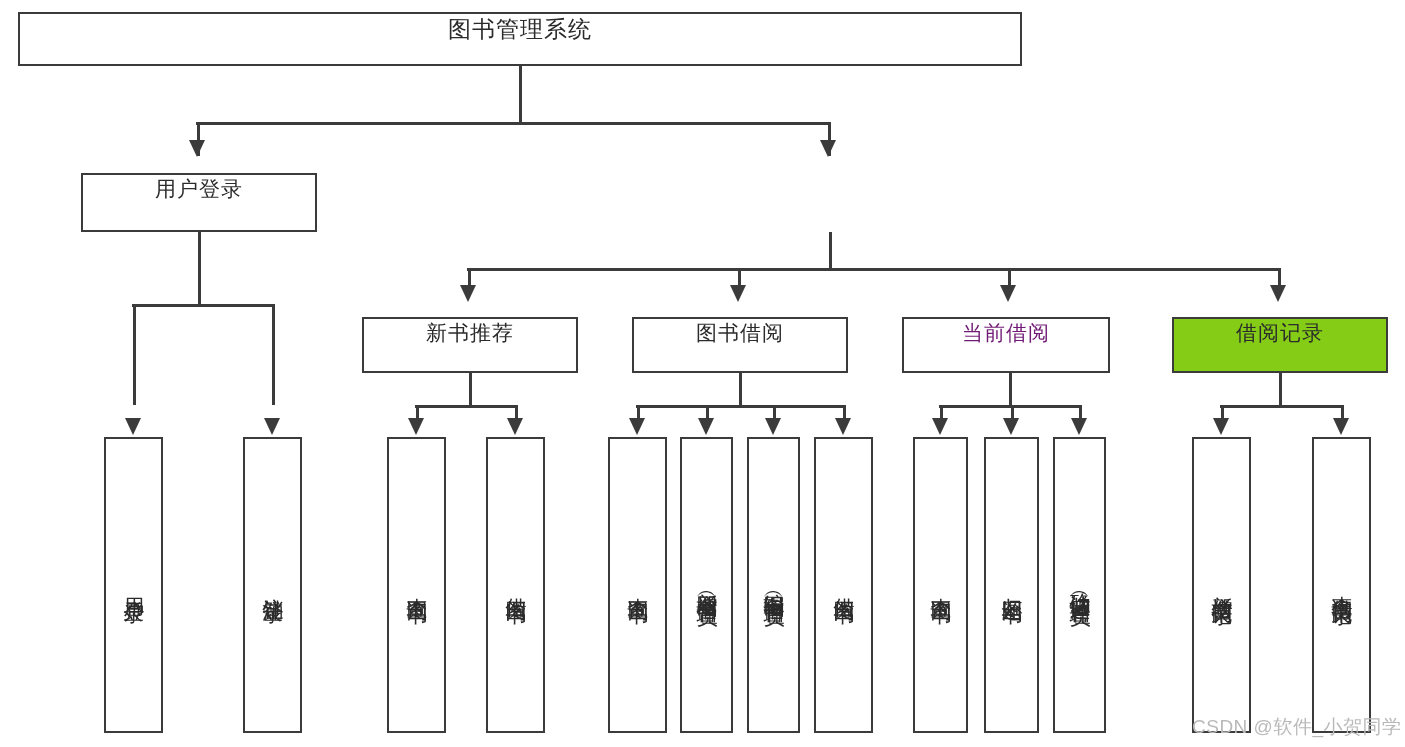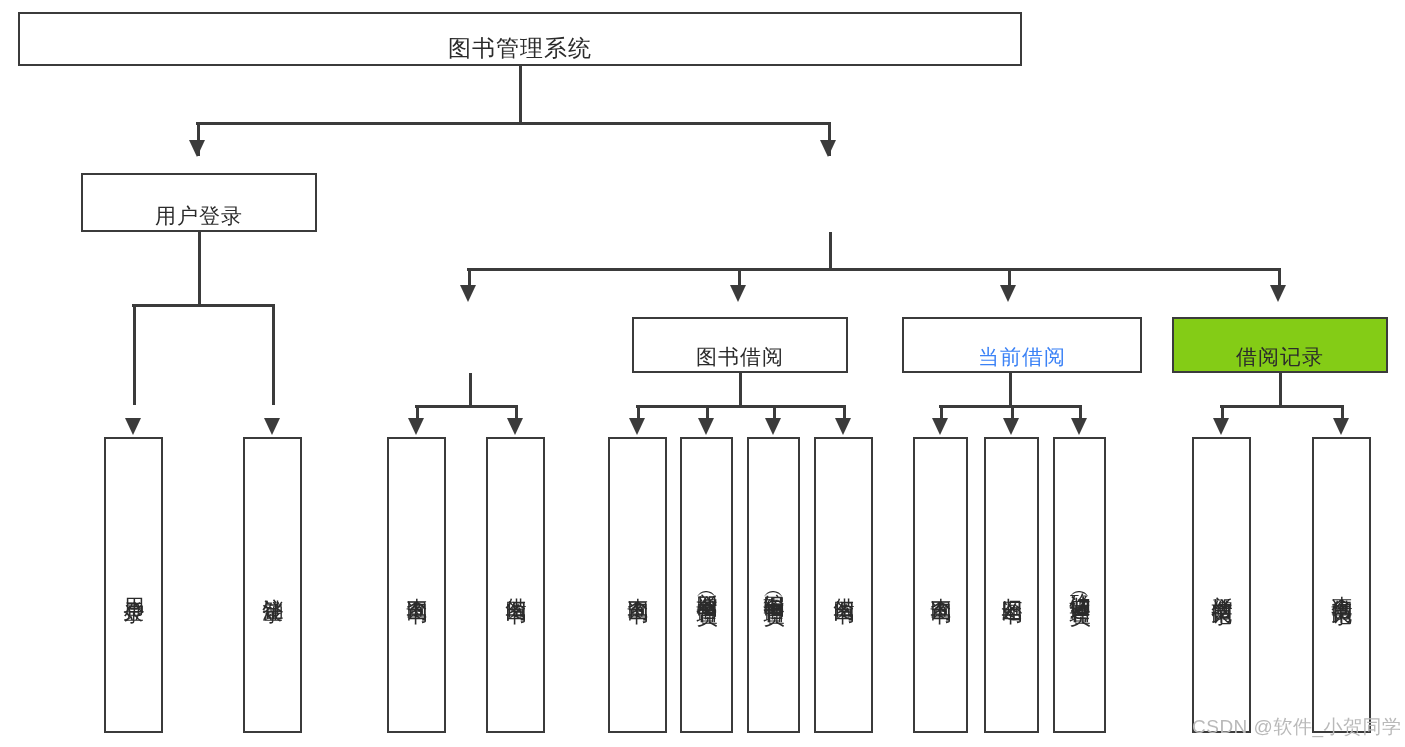--- a/index.html
+++ b/index.html
@@ -17,21 +17,21 @@
     background: #ffffff;
     overflow: hidden;
   }
   
   .node {
     position: absolute;
     box-sizing: border-box;
     background: #ffffff;
     border: 2.5px solid #3b3b3b;
     display: flex;
-    align-items: flex-end;
+    align-items: flex-start;
     justify-content: center;
     color: #2b2b2b;
     font-size: 21px;
     letter-spacing: 1px;
     z-index: 3;
   }
   .node.root {
     font-size: 23px;
   }
   
@@ -140,24 +140,27 @@
     <div class="arrow" style="left: 1003px; top: 418px; border-top-color: rgb(59, 59, 59);"></div>
     <div class="arrow" style="left: 1071px; top: 418px; border-top-color: rgb(59, 59, 59);"></div>
     <div class="arrow" style="left: 1213px; top: 418px; border-top-color: rgb(59, 59, 59);"></div>
     <div class="arrow" style="left: 1333px; top: 418px; border-top-color: rgb(59, 59, 59);"></div>
     <div class="node root" style="left: 18px; top: 12px; width: 1004px; height: 54px; border-color: rgb(59, 59, 59); background: rgb(255, 255, 255); color: rgb(43, 43, 43);">
       <span class="label">图书管理系统</span>
     </div>
     <div class="node" style="left: 81px; top: 173px; width: 236px; height: 59px; border-color: rgb(59, 59, 59); background: rgb(255, 255, 255); color: rgb(43, 43, 43);">
       <span class="label">用户登录</span>
     </div>
+    <div class="node" style="left: 362px; top: 317px; width: 216px; height: 56px; border-color: rgb(59, 59, 59); background: rgb(255, 255, 255); color: rgb(43, 43, 43);">
+      <span class="label">新书推荐</span>
+    </div>
     <div class="node" style="left: 632px; top: 317px; width: 216px; height: 56px; border-color: rgb(59, 59, 59); background: rgb(255, 255, 255); color: rgb(43, 43, 43);">
       <span class="label">图书借阅</span>
     </div>
-    <div class="node" style="left: 902px; top: 317px; width: 240px; height: 56px; border-color: rgb(59, 59, 59); background: rgb(255, 255, 255); color: #3b82f6;">
+    <div class="node" style="left: 902px; top: 317px; width: 208px; height: 56px; border-color: rgb(59, 59, 59); background: rgb(255, 255, 255); color: #701a75;">
       <span class="label">当前借阅</span>
     </div>
     <div class="node" style="left: 1172px; top: 317px; width: 216px; height: 56px; border-color: rgb(59, 59, 59); background: #84cc16; color: rgb(43, 43, 43);">
       <span class="label">借阅记录</span>
     </div>
     <div class="node vert" style="left: 104px; top: 437px; width: 59px; height: 296px; border-color: rgb(59, 59, 59); background: rgb(255, 255, 255); color: rgb(43, 43, 43);">
       <span class="label">用户登录</span>
     </div>
     <div class="node vert" style="left: 243px; top: 437px; width: 59px; height: 296px; border-color: rgb(59, 59, 59); background: rgb(255, 255, 255); color: rgb(43, 43, 43);">
       <span class="label">注销登录</span>

